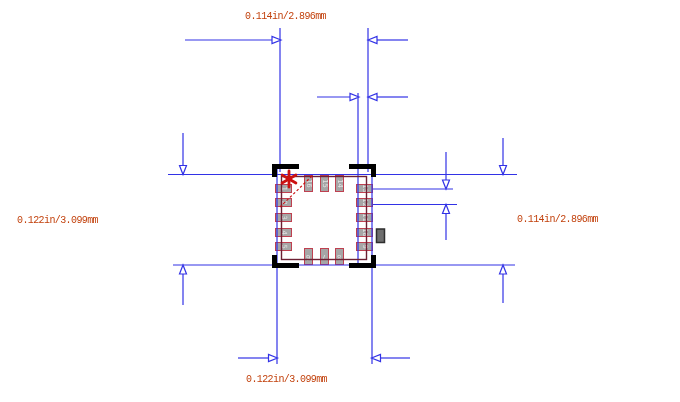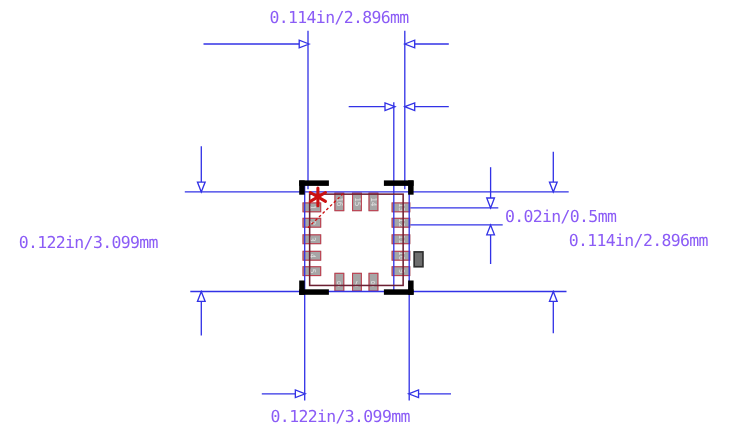--- a/index.html
+++ b/index.html
@@ -7,25 +7,26 @@
     position:relative;
     width:680px;height:402px;
     background:#ffffff;
     overflow:hidden;
     font-family:"DejaVu Sans Mono","Liberation Mono",monospace;
   }
   .pads-layer,.svg-layer,.label-layer{position:absolute;left:0;top:0;width:680px;height:402px;}
   .svg-layer{pointer-events:none;}
   .dim-label{
     position:absolute;
-    color:#8b5cf6;
-    font-size:15px;
+    color:#c2410c;
+    font-size:10px;
     line-height:17px;
     letter-spacing:-0.6px;
     white-space:nowrap;
+    font-family:Liberation Mono, monospace;
   }
   .pad{
     position:absolute;
     box-sizing:border-box;
     background:#a6a6a6;
     border:1.5px solid #bf4050;
     display:flex;align-items:center;justify-content:center;
     overflow:hidden;
   }
   .pad span{
@@ -160,17 +161,16 @@
       <rect x="349" y="263" width="27" height="5"></rect>
       <rect x="371" y="255" width="5" height="13"></rect>
     </g>
 
     <rect x="376.5" y="229" width="8" height="13.5" fill="#6e6e6e" stroke="#2e2e2e" stroke-width="1.5"></rect>
   </svg>
 
   <div class="label-layer">
     <div class="dim-label" style="left:245px;top:8px;">0.114in/2.896mm</div>
     <div class="dim-label" style="left:17px;top:212px;">0.122in/3.099mm</div>
-    <div class="dim-label" style="left:459px;top:189px;">0.02in/0.5mm</div>
     <div class="dim-label" style="left:517px;top:211px;">0.114in/2.896mm</div>
     <div class="dim-label" style="left:246px;top:371px;">0.122in/3.099mm</div>
   </div>
 </div>
 
 </body></html>

